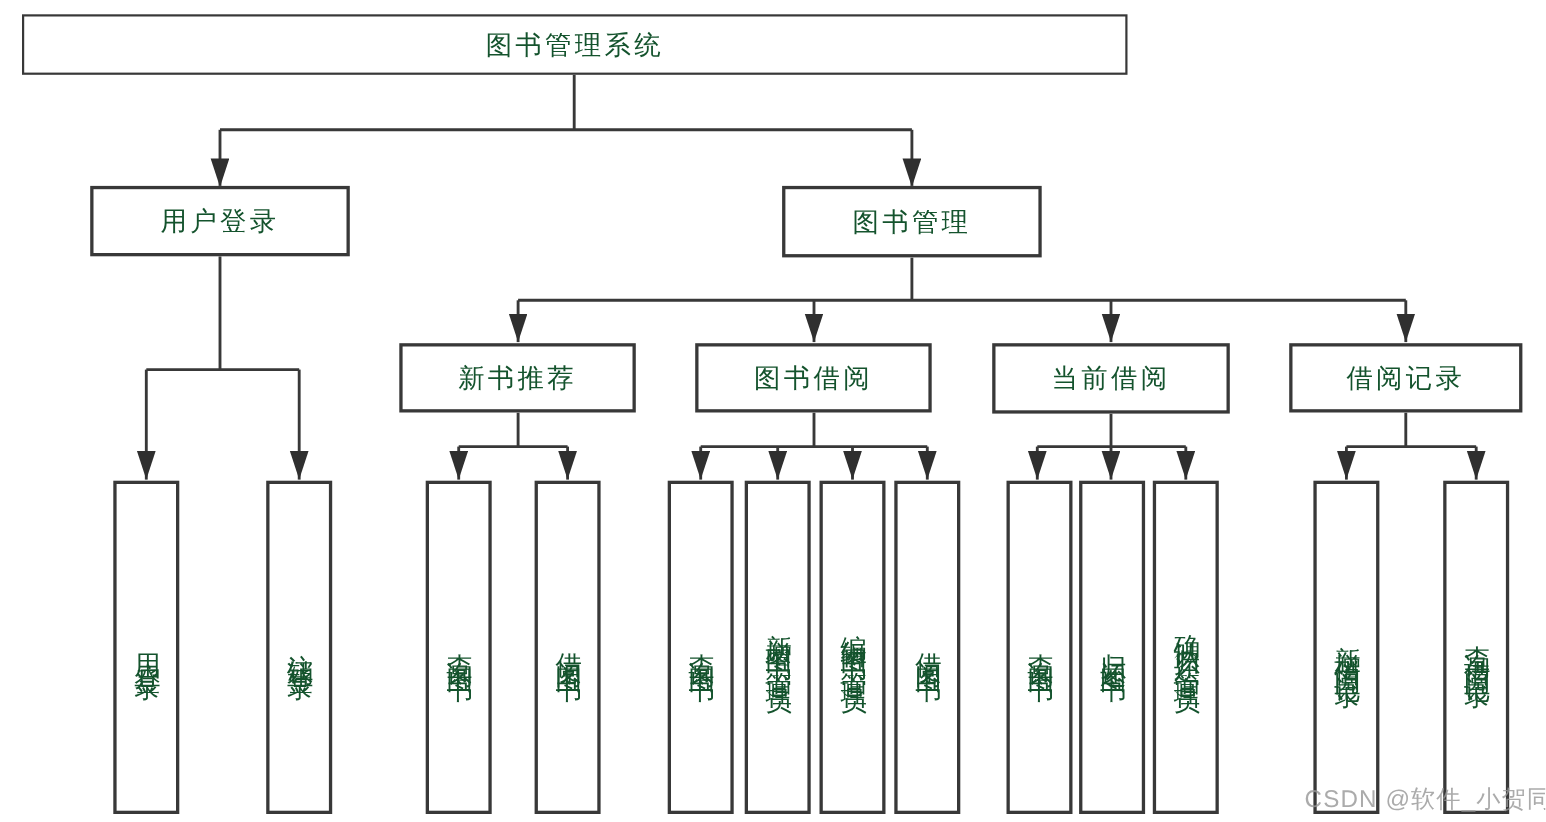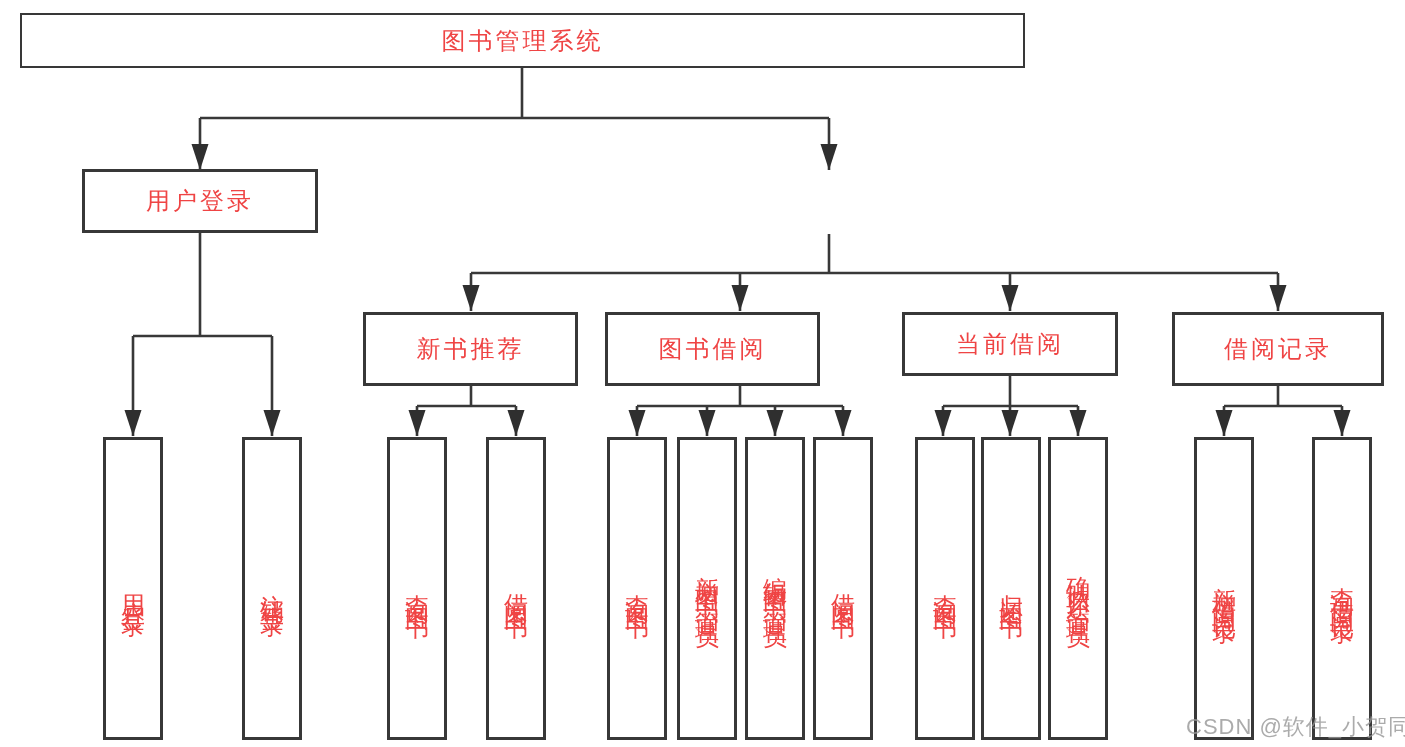--- a/index.html
+++ b/index.html
@@ -17,29 +17,29 @@
     width: 1405px; height: 747px;
   }
   .box {
     position: absolute;
     box-sizing: border-box;
     background: #ffffff;
     border: 3px solid #383838;
     display: flex;
     align-items: center;
     justify-content: center;
-    color: #ef4444;
+    color: #14532d;
     font-size: 24px;
     letter-spacing: 3px;
     white-space: nowrap;
     text-align: right;
   }
   .root { border-width: 2.5px; }
   .lvl2 { top: 169px; height: 64px; }
-  .lvl3 { top: 312px; height: 74px; }
+  .lvl3 { top: 312px; height: 63px; }
   .leaf {
     top: 437px;
     width: 60px;
     height: 303px;
     writing-mode: vertical-rl;
     text-orientation: mixed;
     font-size: 24px;
     letter-spacing: 7px;
     white-space: normal;
   }
@@ -93,23 +93,24 @@
       <line x1="1010" y1="406" x2="1010" y2="436" marker-end="url(#ah)"></line>
       <line x1="1078" y1="406" x2="1078" y2="436" marker-end="url(#ah)"></line>
       <line x1="1224" y1="406" x2="1224" y2="436" marker-end="url(#ah)"></line>
       <line x1="1342" y1="406" x2="1342" y2="436" marker-end="url(#ah)"></line>
     </g>
   </svg>
 
   <div class="box root" style="left:20px; top:13px; width:1005px; height:55px;">图书管理系统</div>
 
   <div class="box lvl2" style="left:82px; width:236px;">用户登录</div>
+  <div class="box lvl2" style="left:711px; width:236px; height:65px;">图书管理</div>
 
   <div class="box lvl3" style="left:363px; width:215px;">新书推荐</div>
-  <div class="box lvl3" style="left:605px; width:215px;font-family:Liberation Mono, monospace;">图书借阅</div>
+  <div class="box lvl3" style="left:632px; width:215px;font-family:Liberation Mono, monospace;">图书借阅</div>
   <div class="box lvl3" style="left:1172px; width:212px;">借阅记录</div>
   <div class="box lvl3" style="left:902px; width:216px; height:64px;">当前借阅</div>
 
   <div class="box leaf" style="left:103px;">用户登录</div>
   <div class="box leaf" style="left:242px;">注销登录</div>
 
   <div class="box leaf" style="left:387px;">查询图书</div>
   <div class="box leaf" style="left:486px;">借阅图书</div>
 
   <div class="box leaf" style="left:607px;">查询图书</div>

